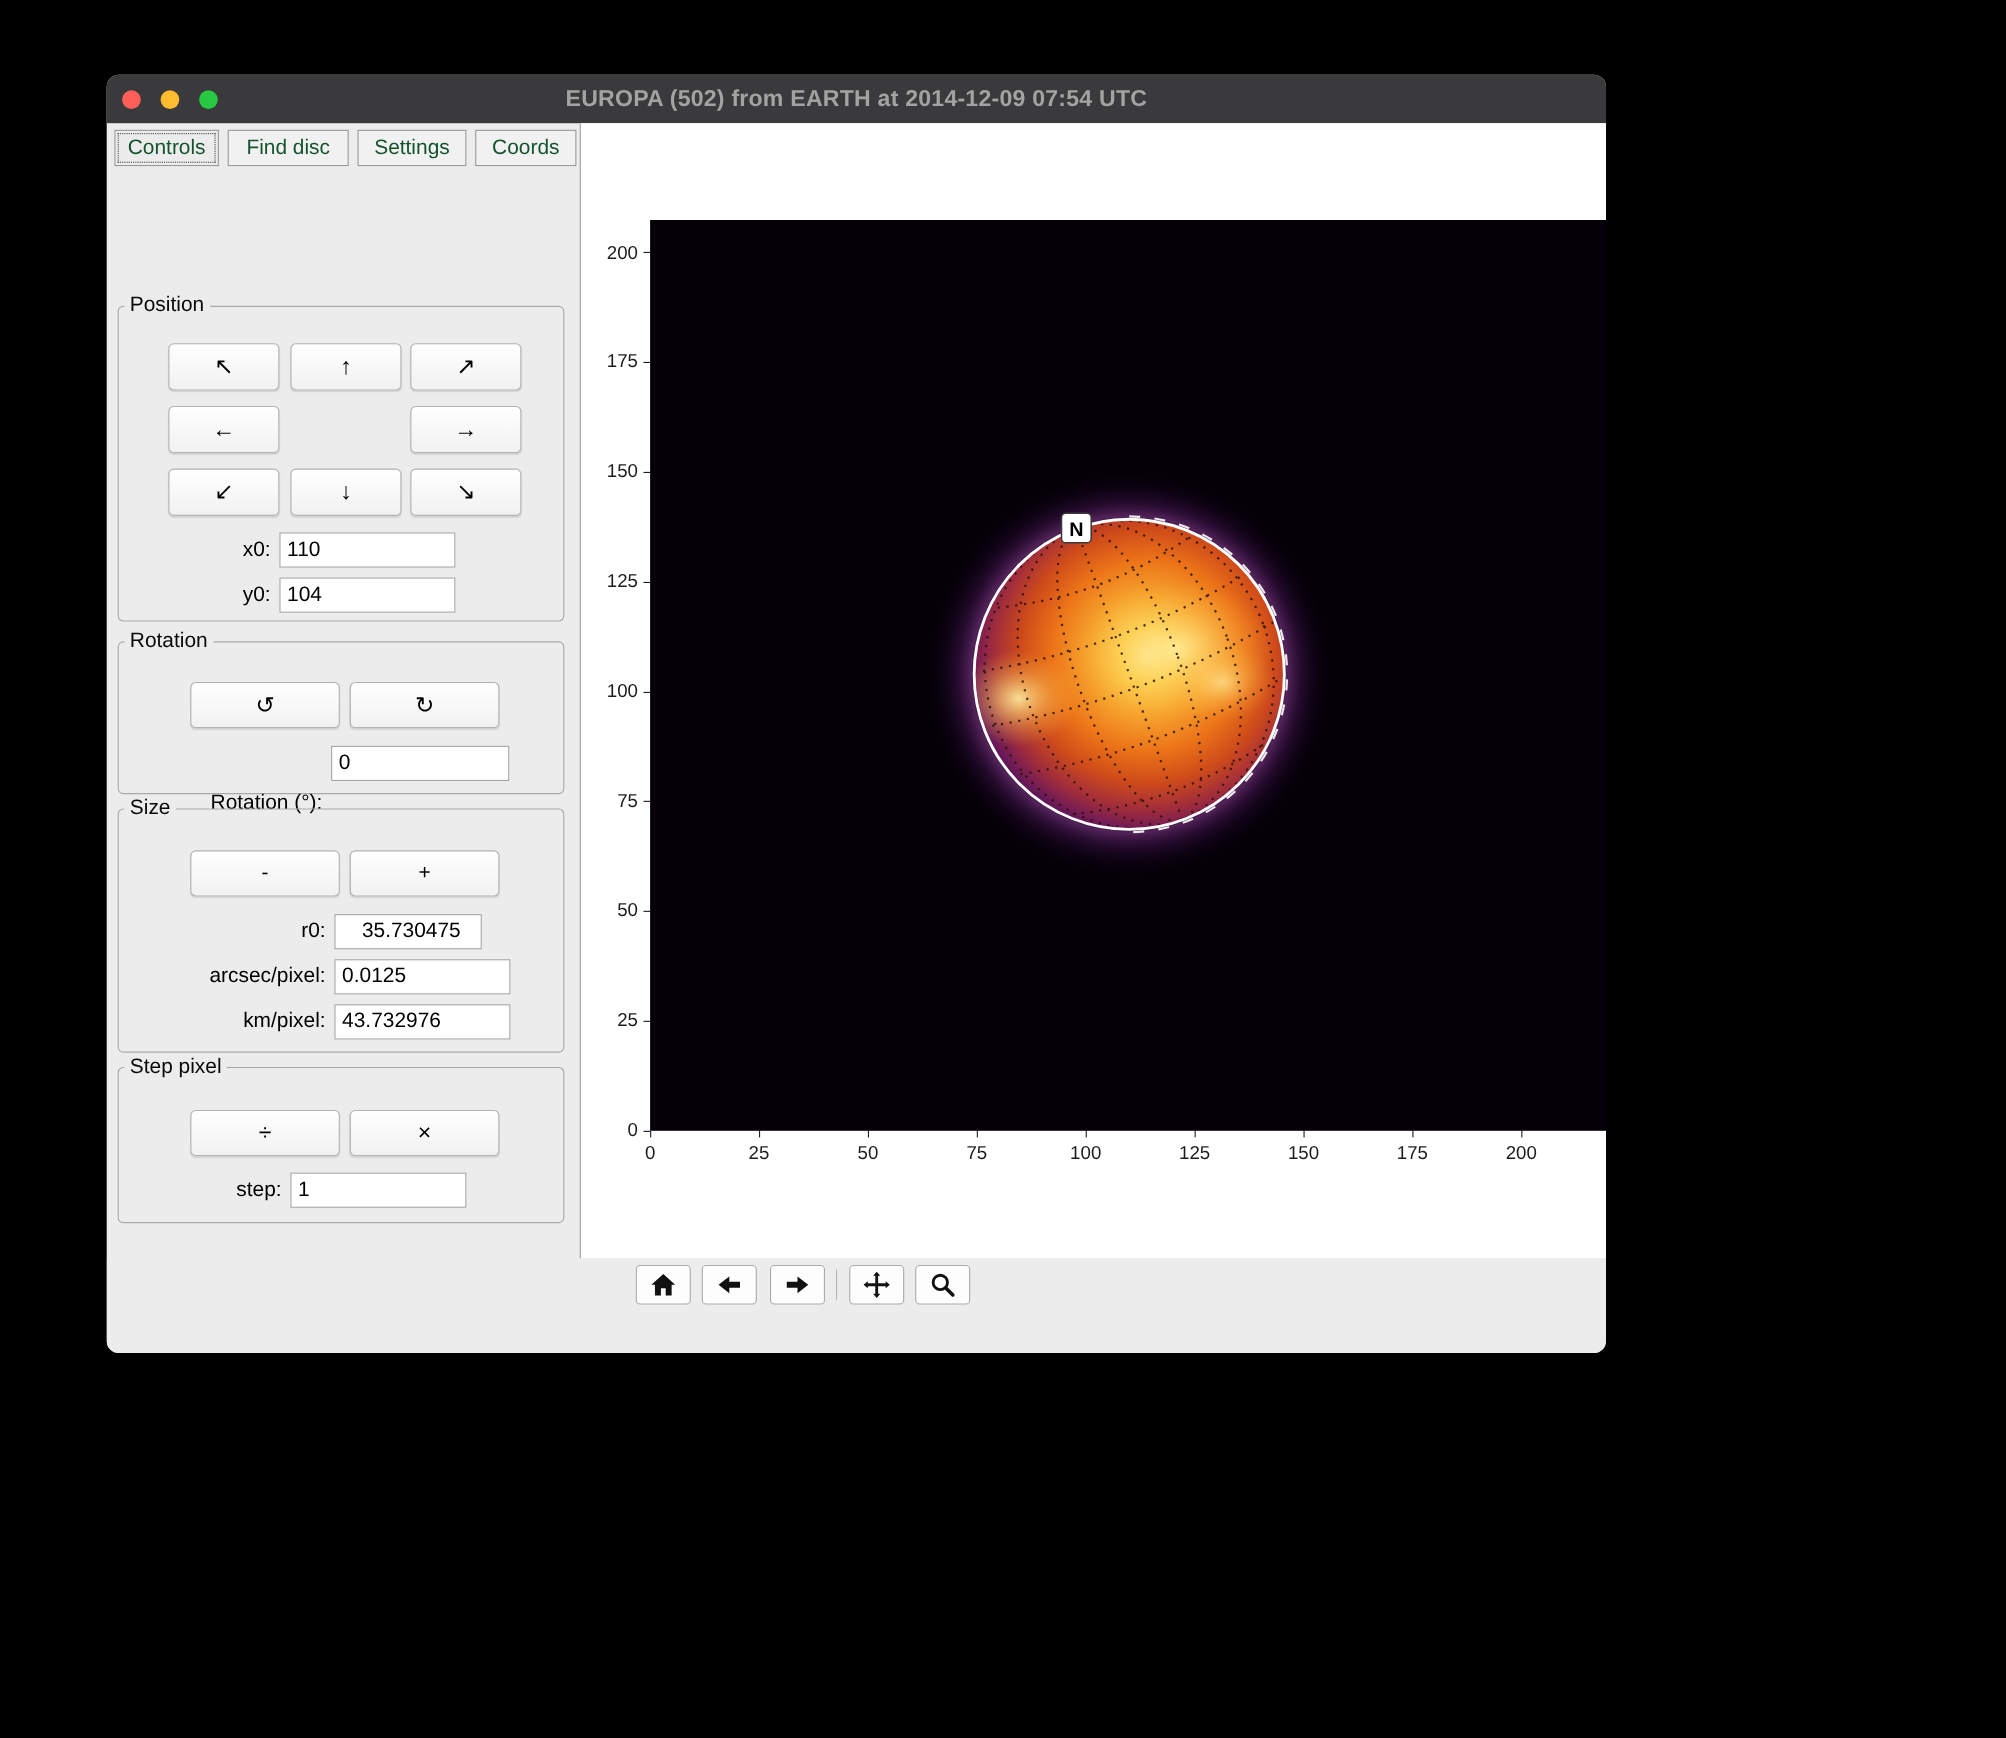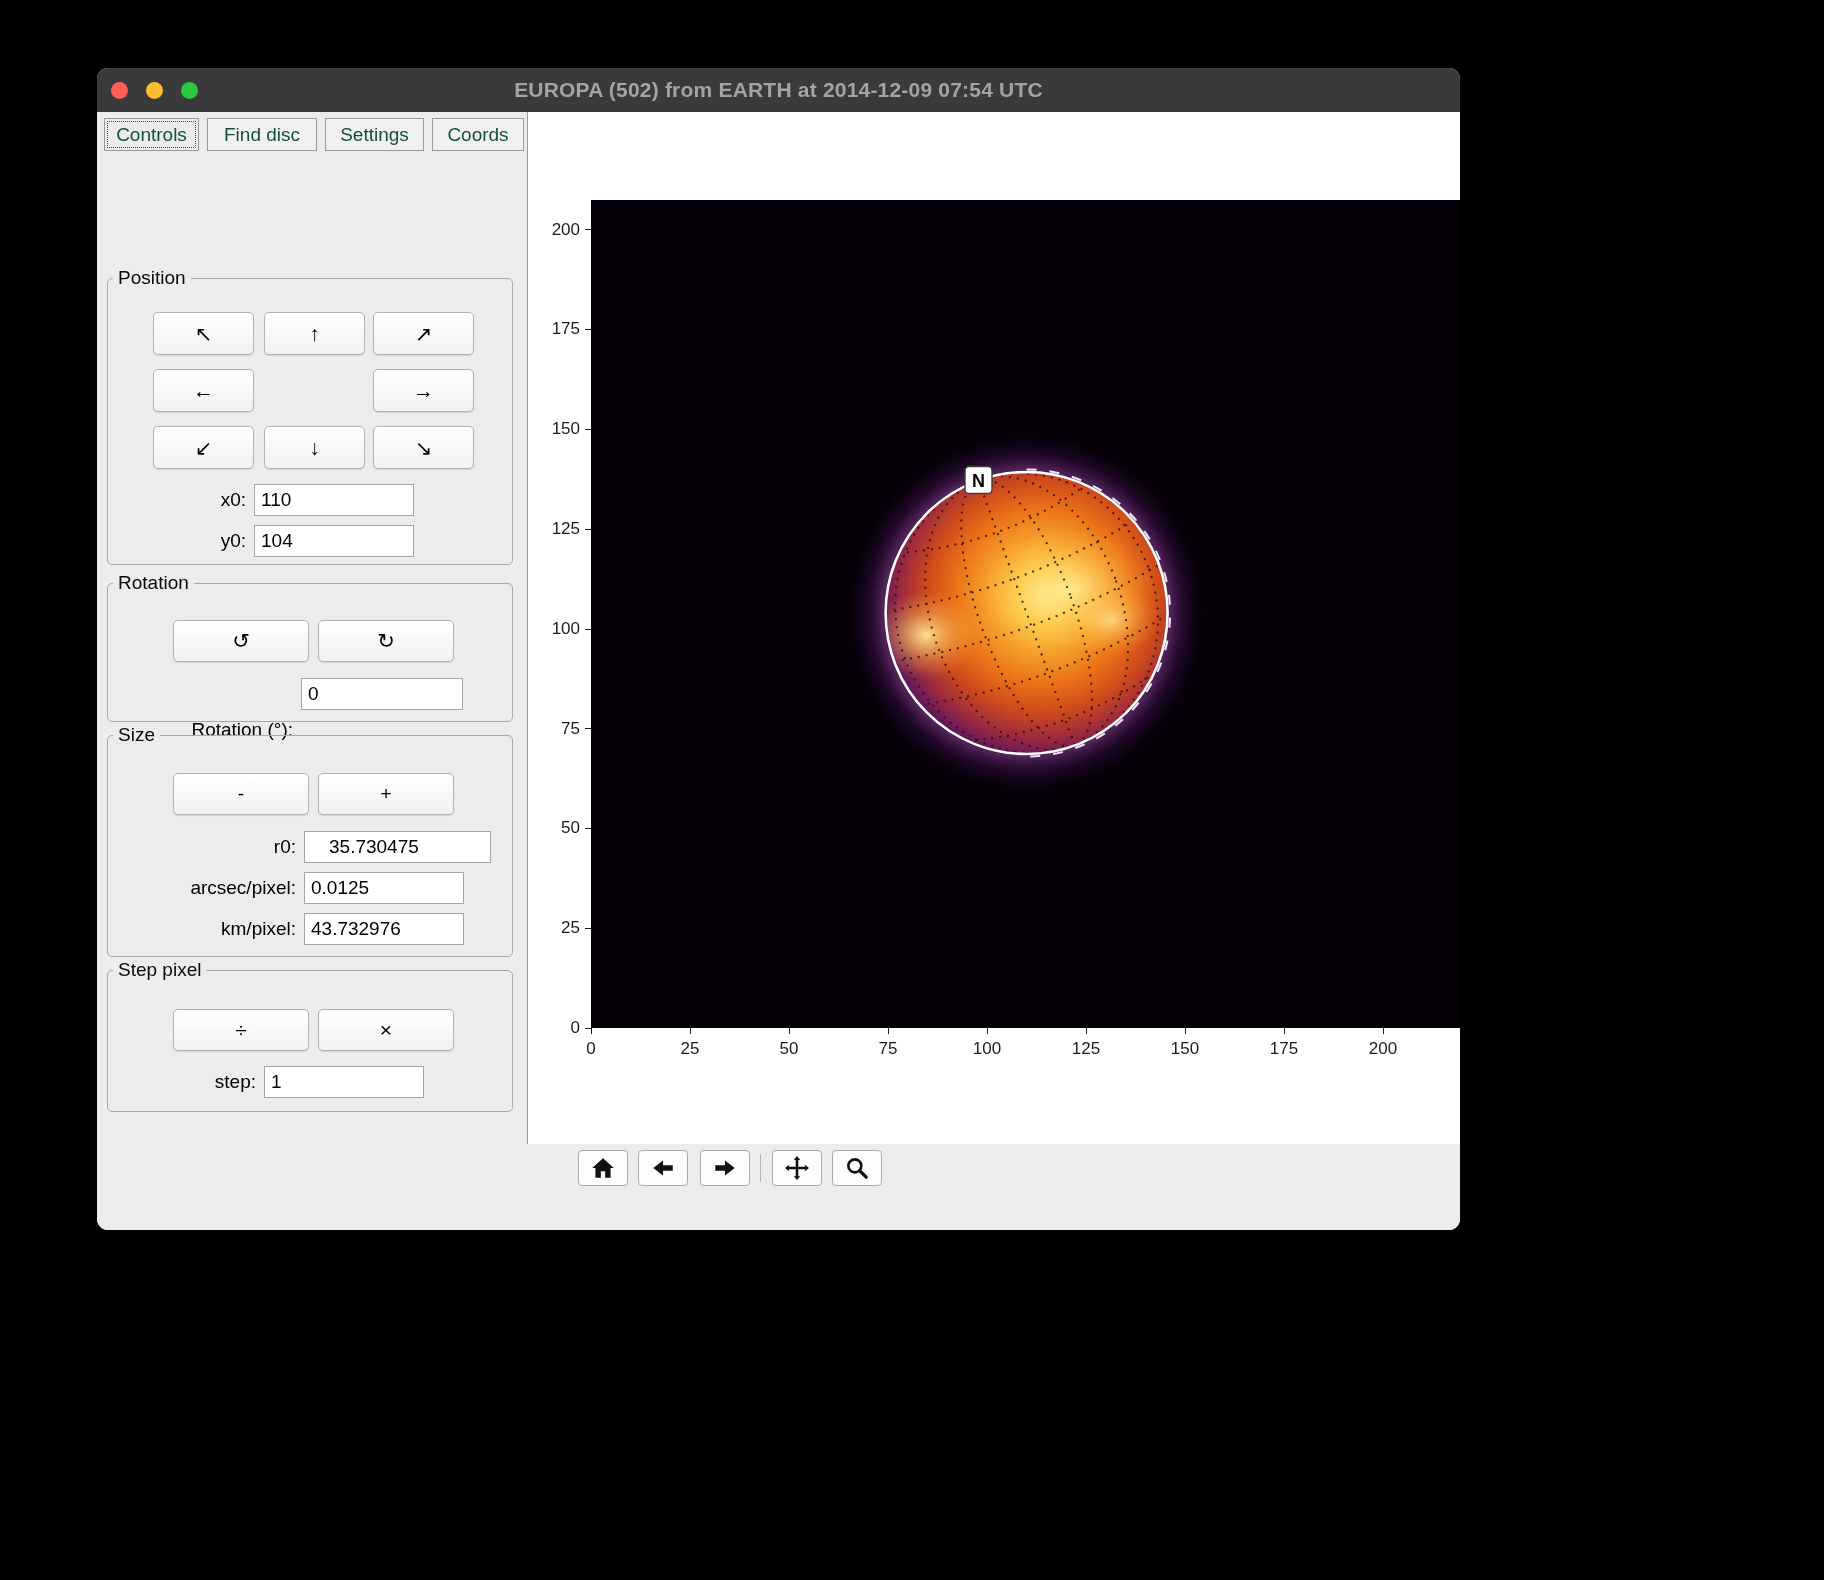--- a/index.html
+++ b/index.html
@@ -87,21 +87,21 @@
       <button class="btn glyph" style="left:210px;top:36px;width:136px;height:42px;">↻</button>
       <span class="fld-label" style="left:0;width:185px;top:104px;margin-top:26px;">Rotation (°):</span>
       <input class="fld" style="left: 193px; top: 94px; width: 162px;" value="0">
     </div>
 
     <div class="group" style="top:667px;height:222px;">
       <span class="group-label">Size</span>
       <button class="btn" style="left:65px;top:37px;width:136px;height:42px;">-</button>
       <button class="btn" style="left:210px;top:37px;width:136px;height:42px;">+</button>
       <span class="fld-label" style="left:0;width:188px;top:95px;">r0:</span>
-      <input class="fld" style="left: 196px; top: 95px; width: 187px; padding-left: 24px;" value="35.730475">
+      <input class="fld" style="left: 196px; top: 95px; width: 134px; padding-left: 24px;" value="35.730475">
       <span class="fld-label" style="left:0;width:188px;top:136px;">arcsec/pixel:</span>
       <input class="fld" style="left: 196px; top: 136px; width: 160px;" value="0.0125">
       <span class="fld-label" style="left:0;width:188px;top:177px;">km/pixel:</span>
       <input class="fld" style="left: 196px; top: 177px; width: 160px;" value="43.732976">
     </div>
 
     <div class="group" style="top:902px;height:142px;">
       <span class="group-label">Step pixel</span>
       <button class="btn glyph" style="left:65px;top:38px;width:136px;height:42px;">÷</button>
       <button class="btn glyph" style="left:210px;top:38px;width:136px;height:42px;">×</button>

